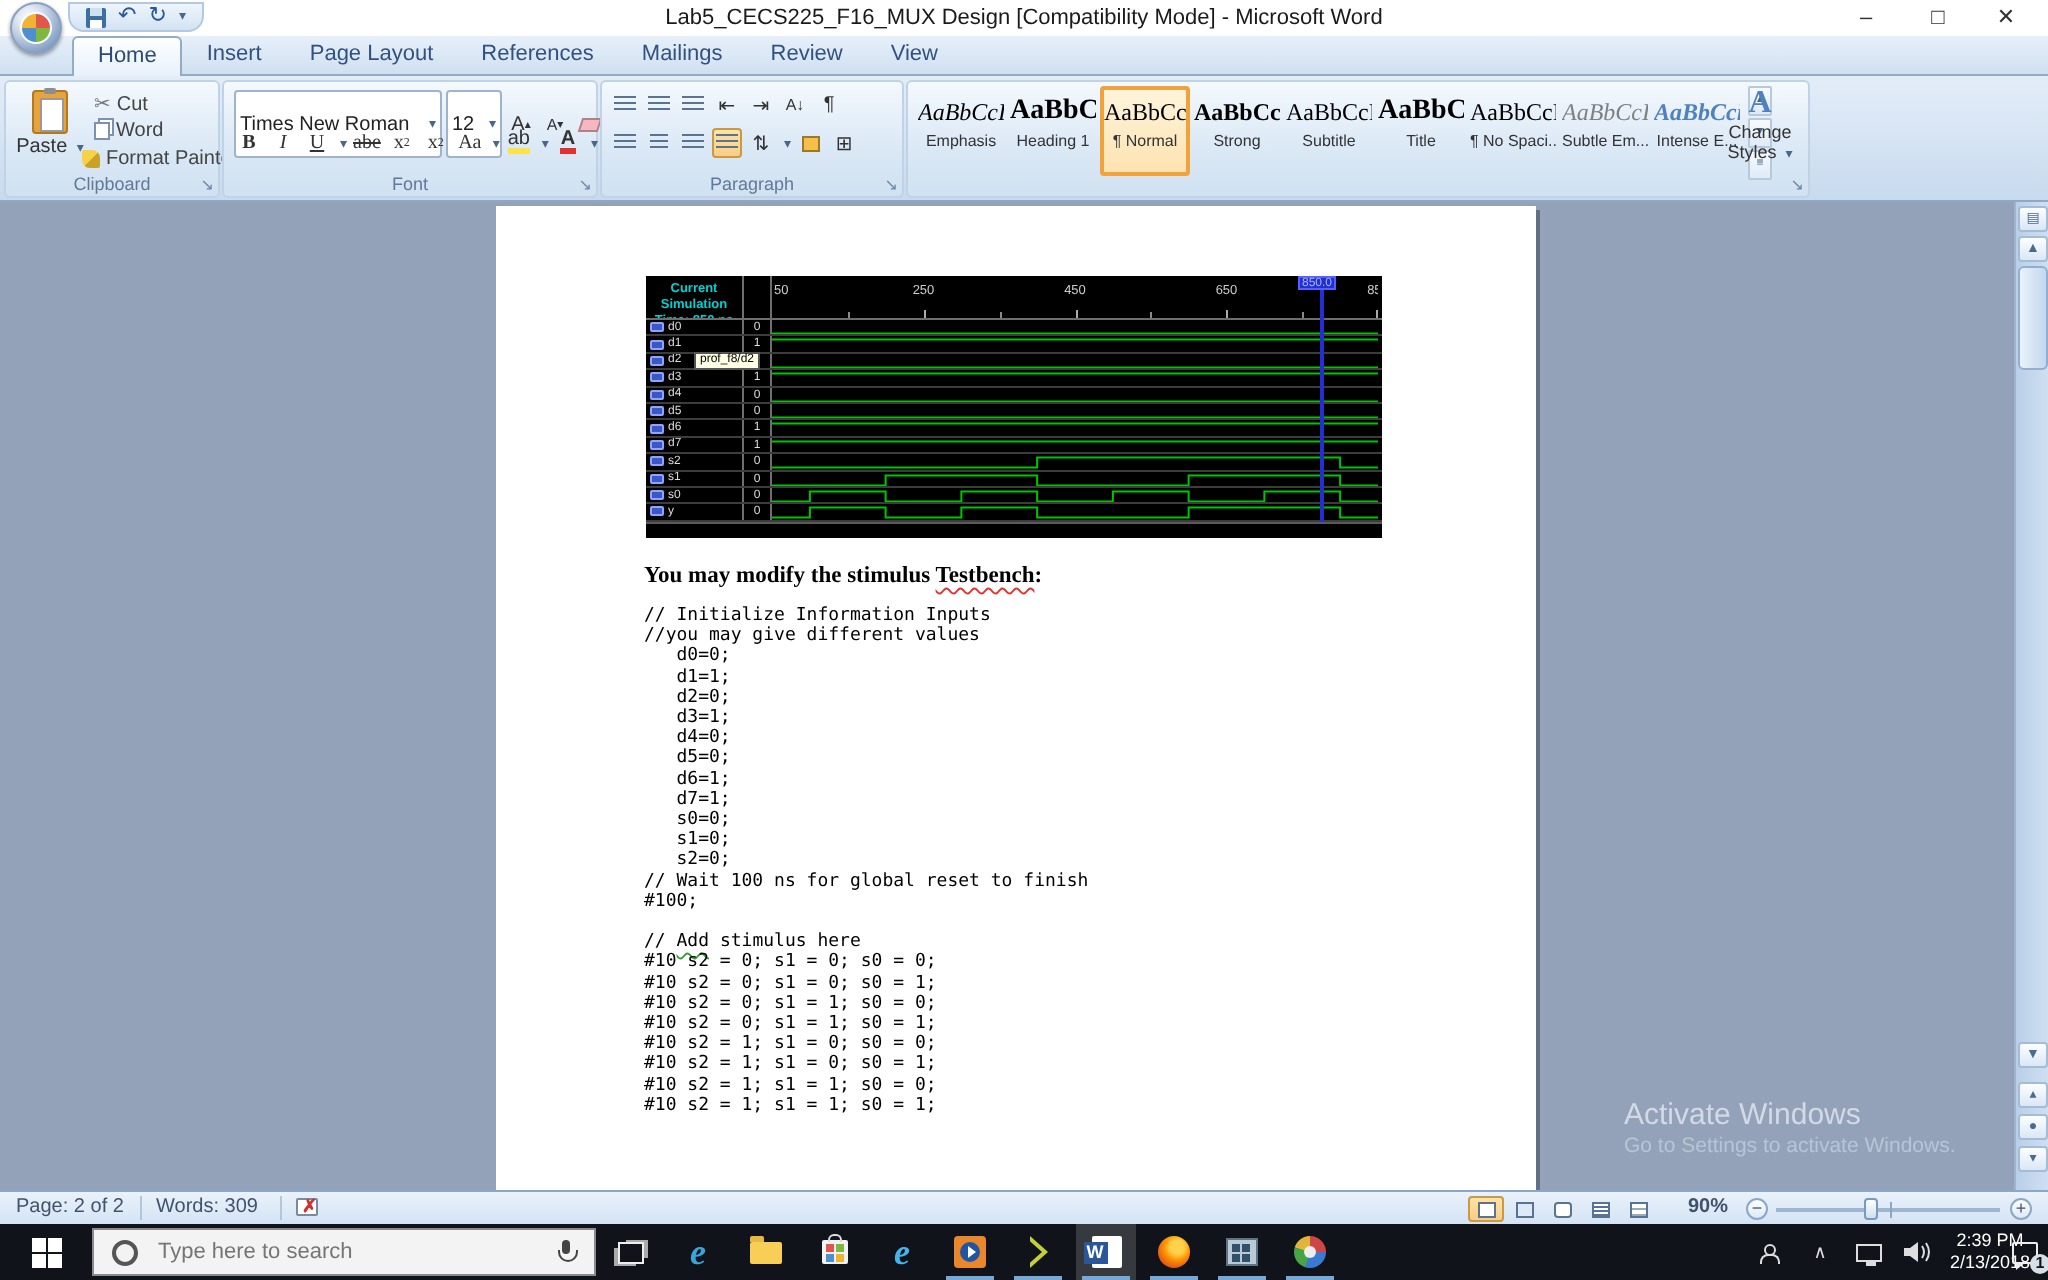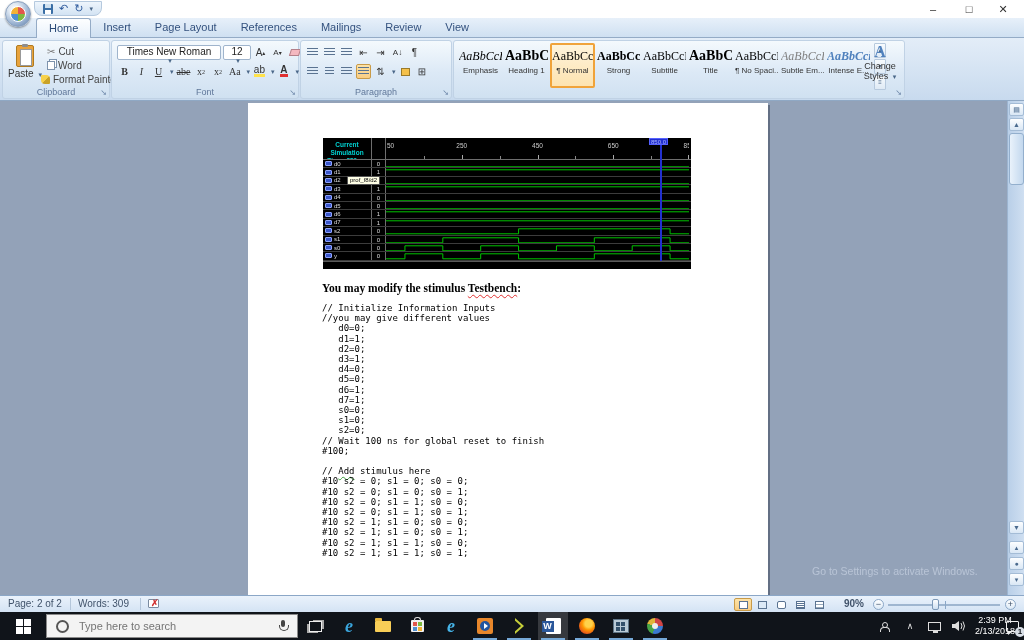--- a/index.html
+++ b/index.html
@@ -37,21 +37,21 @@
   #ribbon{position:absolute;left:0;top:38px;width:1024px;height:63px;
     background:linear-gradient(#e3edf8,#d3e2f2 60%,#c8daee);border-bottom:1px solid #8fa8c4;display:flex;padding:1px 1px;}
   .rgroup{position:relative;height:59px;margin:1px 0 0 1px;border:1px solid #c0d2e5;border-radius:3px;
     background:linear-gradient(#f4f9fd,#dce9f6 55%,#d0e1f1);}
   .rg-label{position:absolute;left:0;right:0;bottom:1px;text-align:center;font-size:9px;color:#61789a;}
   .launcher{position:absolute;right:2px;bottom:1px;font-size:8px;color:#6c86a8;}
   .mini-btn{display:inline-flex;align-items:center;justify-content:center;height:15px;min-width:15px;
     font-size:10px;color:#333;border-radius:2px;padding:0 1px;}
   .mini-btn.sel{background:linear-gradient(#fde3a7,#f9cd83);border:1px solid #c89a48;}
   .combo{background:#fff;border:1px solid #9fb4cc;border-radius:2px;font-size:10px;color:#222;
-    display:inline-flex;align-items:center;justify-content:space-between;padding:0 2px;height:15px;flex-direction:column;}
+    display:inline-flex;align-items:center;justify-content:space-between;padding:16px 2px;height:15px;}
   .drop{font-size:7px;color:#4a6788;margin-left:2px;}
   .bars{display:inline-block;width:11px;height:9px;background:repeating-linear-gradient(#5a7391 0 1px,transparent 1px 3px);}
   .bars.c{background:repeating-linear-gradient(#5a7391 0 1px,transparent 1px 3px);width:9px;}
 
   #g-clip{width:108px;}
   #paste-btn{position:absolute;left:5px;top:2px;width:34px;height:52px;text-align:center;font-size:10px;color:#333;}
   #paste-clipboard{width:18px;height:22px;margin:2px auto 1px;background:#e8a33d;border-radius:2px;position:relative;border:1px solid #b07a1f;}
   #paste-clipboard:before{content:"";position:absolute;left:3px;top:3px;width:10px;height:15px;background:#fff;border:1px solid #999;}
   #paste-clipboard:after{content:"";position:absolute;left:5px;top:-2px;width:6px;height:3px;background:#8d8d8d;border-radius:1px;}
   .clip-row{position:absolute;left:44px;display:flex;align-items:center;gap:3px;font-size:10px;color:#444;white-space:nowrap;}
@@ -125,21 +125,21 @@
   #doc-heading{position:absolute;left:74px;top:179px;font-family:"Liberation Serif",serif;
     font-weight:bold;font-size:11.5px;color:#000;}
   .sq-red{text-decoration:underline wavy #e03030 1px;text-underline-offset:2px;}
   .sq-green{text-decoration:underline wavy #3aa03a 1px;text-underline-offset:2px;text-align:center;}
   #code{position:absolute;left:74px;top:200px;font-family:"DejaVu Sans Mono",monospace;
     font-size:9px;line-height:10.2px;color:#000;white-space:pre;}
 
   
   #watermark{position:absolute;left:812px;top:448px;color:#c6cedd;}
   #wm1{font-size:15px;color:rgba(230,236,246,.75);}
-  #wm2{font-size:10.5px;color:rgba(215,224,238,.55);margin-top:16px;}
+  #wm2{font-size:10.5px;color:rgba(215,224,238,.55);margin-top:1px;}
 
   
   #vscroll{position:absolute;right:0;top:0;width:17px;height:494px;background:linear-gradient(90deg,#b9cfe8,#cfdff1);border-left:1px solid #9cb4d0;}
   .vs-btn{position:absolute;left:1px;width:15px;height:13px;background:linear-gradient(#fdfeff,#d9e7f5);
     border:1px solid #a4bcd6;border-radius:2px;font-size:7px;color:#4a6a8e;text-align:center;line-height:12px;}
   #vs-ruler{top:2px;} #vs-up{top:17px;} #vs-down{top:420px;}
   #vs-prev{top:440px;} #vs-ball{top:456px;} #vs-next{top:472px;}
   #vs-thumb{position:absolute;left:1px;top:32px;width:15px;height:52px;background:linear-gradient(90deg,#e9f2fb,#c3d8ee);
     border:1px solid #93afcd;border-radius:3px;}
 
@@ -226,20 +226,21 @@
   <div id="titlebar">
     <div id="office-orb">
         <div class="orb-core"></div>
       </div>
     <div id="qat">
       <span id="save-ic"></span>
       <span class="qat-ic">↶</span>
       <span class="qat-ic">↻</span>
       <span class="qat-ic" style="font-size:7px;color:#4a6788;">▾</span>
     </div>
+    <div id="title-text">Lab5_CECS225_F16_MUX Design [Compatibility Mode] - Microsoft Word</div>
     <div class="winbtn" id="btn-min">–</div>
     <div class="winbtn" id="btn-max">□</div>
     <div class="winbtn" id="btn-close">✕</div>
   </div>
 
   <div id="tabrow">
     <div id="tabs">
         <div class="tab active">Home</div>
         <div class="tab">Insert</div>
         <div class="tab">Page Layout</div>
@@ -586,20 +587,21 @@
       </div>
 
       <div id="doc-heading">
         <span>You may modify the stimulus </span><span class="sq-red">Testbench</span><span>:</span>
       </div>
 
       <div id="code"><div class="codeline">// Initialize Information Inputs</div><div class="codeline">//you may give different values</div><div class="codeline">   d0=0;</div><div class="codeline">   d1=1;</div><div class="codeline">   d2=0;</div><div class="codeline">   d3=1;</div><div class="codeline">   d4=0;</div><div class="codeline">   d5=0;</div><div class="codeline">   d6=1;</div><div class="codeline">   d7=1;</div><div class="codeline">   s0=0;</div><div class="codeline">   s1=0;</div><div class="codeline">   s2=0;</div><div class="codeline">// Wait 100 ns for global reset to finish</div><div class="codeline">#100;</div><div class="codeline">&nbsp;</div><div class="codeline">// <span class="sq-green">Add</span> stimulus here</div><div class="codeline">#10 s2 = 0; s1 = 0; s0 = 0;</div><div class="codeline">#10 s2 = 0; s1 = 0; s0 = 1;</div><div class="codeline">#10 s2 = 0; s1 = 1; s0 = 0;</div><div class="codeline">#10 s2 = 0; s1 = 1; s0 = 1;</div><div class="codeline">#10 s2 = 1; s1 = 0; s0 = 0;</div><div class="codeline">#10 s2 = 1; s1 = 0; s0 = 1;</div><div class="codeline">#10 s2 = 1; s1 = 1; s0 = 0;</div><div class="codeline">#10 s2 = 1; s1 = 1; s0 = 1;</div></div>
     </div>
 
     <div id="watermark">
+      <div id="wm1">Activate Windows</div>
       <div id="wm2">Go to Settings to activate Windows.</div>
     </div>
 
     <div id="vscroll">
       <div class="vs-btn" id="vs-ruler">▤</div>
       <div class="vs-btn" id="vs-up">▲</div>
       <div id="vs-thumb"></div>
       <div class="vs-btn" id="vs-down">▼</div>
       <div class="vs-btn" id="vs-prev">▴</div>
       <div class="vs-btn" id="vs-ball">●</div>

